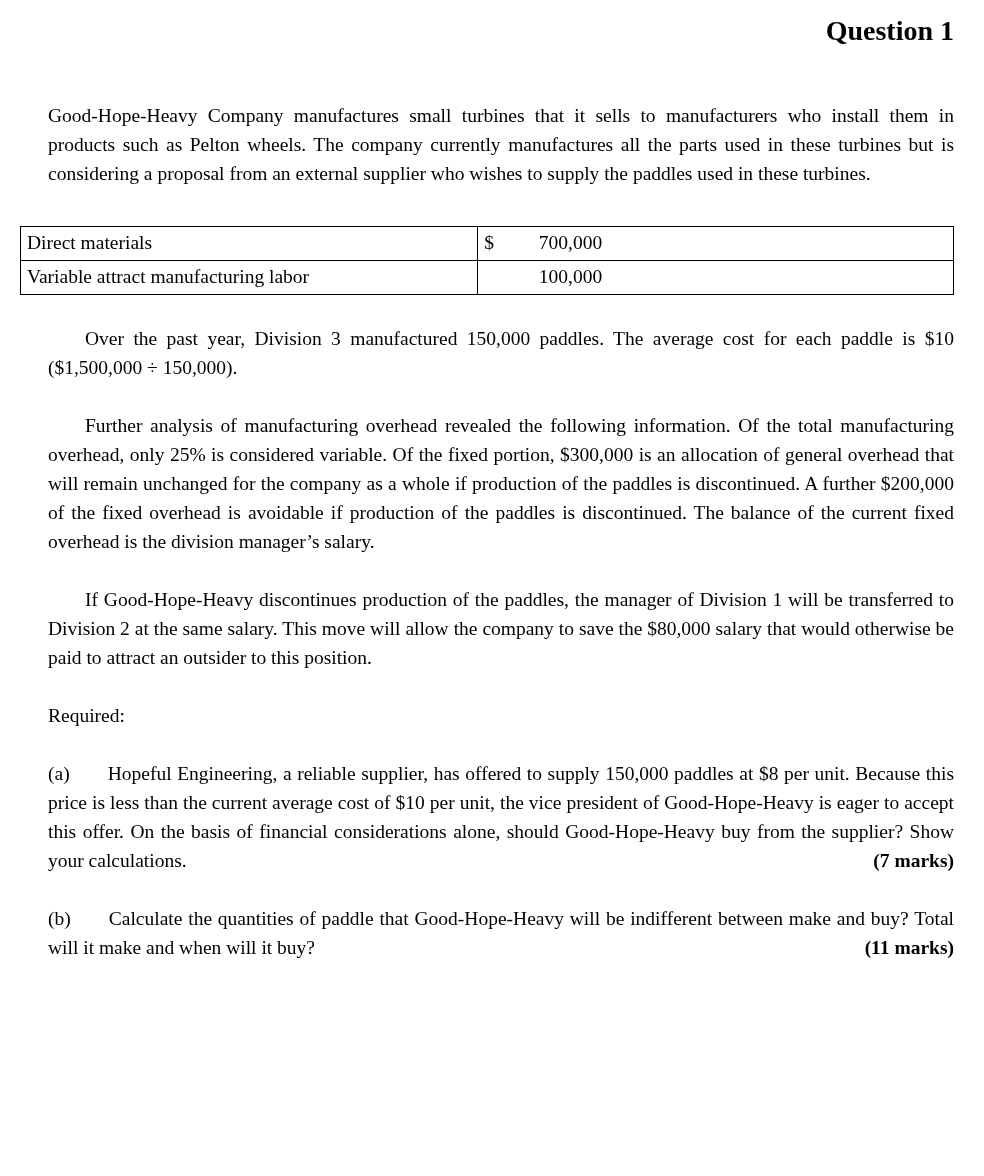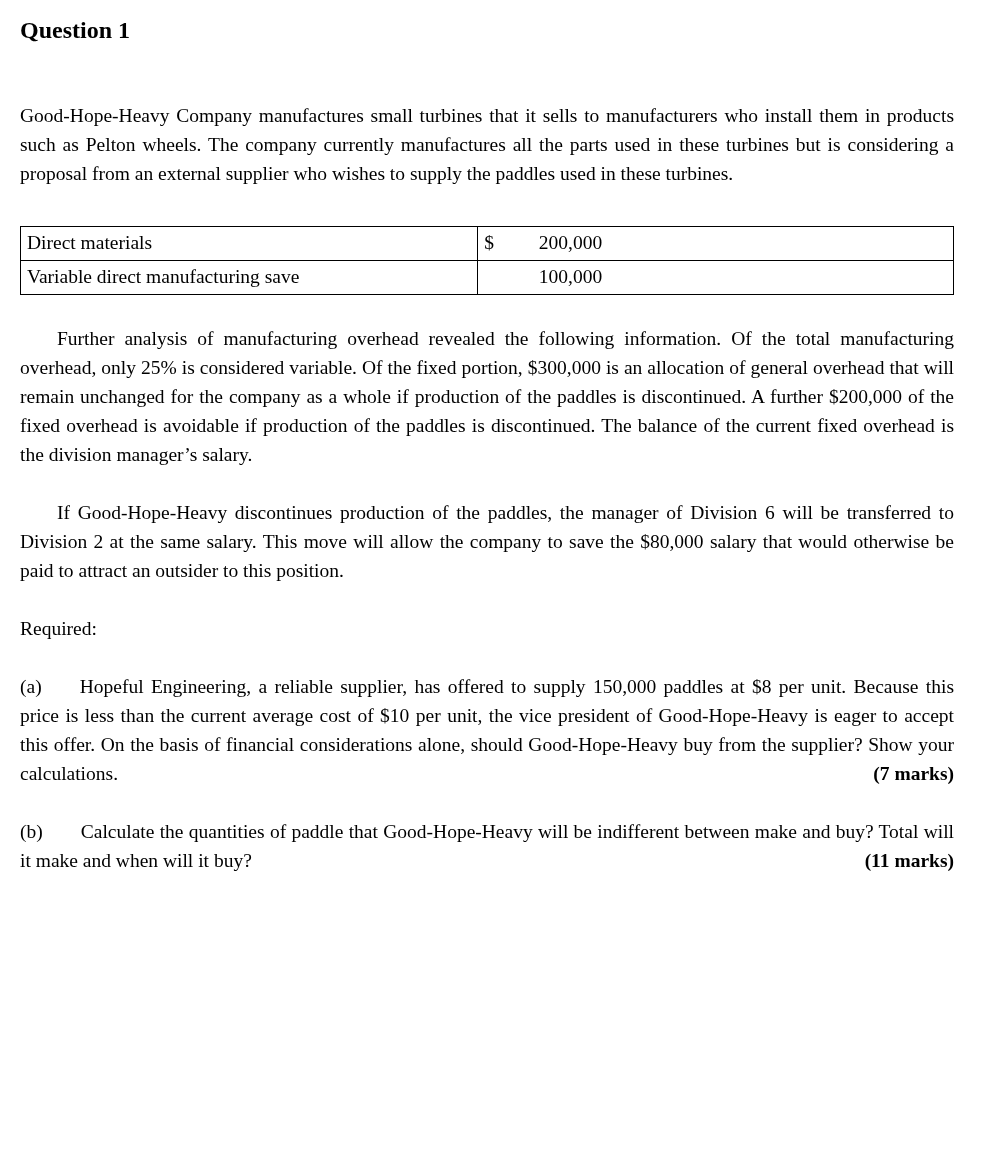--- a/index.html
+++ b/index.html
@@ -9,25 +9,26 @@
     min-height: 1176px;
     color: #000000;
     font-family: "Liberation Serif", "DejaVu Serif", serif;
     font-size: 19.5px;
     line-height: 29px;
   }
   .page { padding: 16px 30px 30px 20px; }
 
   .title {
     font-weight: bold;
-    font-size: 24px;
+    font-size: 28px;
     line-height: 29px;
+    text-align: right;
   }
 
-  p.para { text-align: justify; margin-top: 29px; }
+  p.para { text-align: justify; margin-top: 29px; margin-left: 28px; }
   p.first-para { margin-top: 56px; }
   p.indent { text-indent: 37px; }
 
   .cost-table {
     width: 100%;
     border-collapse: collapse;
     margin-top: 38px;
     table-layout: fixed;
   }
   .cost-table td {
@@ -57,40 +58,41 @@
   <p class="para first-para">Good-Hope-Heavy Company manufactures small turbines that it sells to manufacturers who install them in products such as Pelton wheels. The company currently manufactures all the parts used in these turbines but is considering a proposal from an external supplier who wishes to supply the paddles used in these turbines.</p>
 
 
   <table class="cost-table">
     <tbody>
       <tr>
         <td class="label-cell">Direct materials</td>
         <td class="value-cell">
           <div class="amount-box">
             <span>$</span>
-            <span>200,000</span>
+            <span>700,000</span>
           </div>
         </td>
       </tr>
       <tr>
-        <td class="label-cell">Variable direct manufacturing save</td>
+        <td class="label-cell">Variable attract manufacturing labor</td>
         <td class="value-cell">
           <div class="amount-box">
             <span></span>
             <span>100,000</span>
           </div>
         </td>
       </tr>
     </tbody>
   </table>
 
+  <p class="para indent">Over the past year, Division 3 manufactured 150,000 paddles. The average cost for each paddle is $10 ($1,500,000 ÷ 150,000).</p>
 
   <p class="para indent">Further analysis of manufacturing overhead revealed the following information. Of the total manufacturing overhead, only 25% is considered variable. Of the fixed portion, $300,000 is an allocation of general overhead that will remain unchanged for the company as a whole if production of the paddles is discontinued. A further $200,000 of the fixed overhead is avoidable if production of the paddles is discontinued. The balance of the current fixed overhead is the division manager’s salary.</p>
 
-  <p class="para indent">If Good-Hope-Heavy discontinues production of the paddles, the manager of Division 6 will be transferred to Division 2 at the same salary. This move will allow the company to save the $80,000 salary that would otherwise be paid to attract an outsider to this position.</p>
+  <p class="para indent">If Good-Hope-Heavy discontinues production of the paddles, the manager of Division 1 will be transferred to Division 2 at the same salary. This move will allow the company to save the $80,000 salary that would otherwise be paid to attract an outsider to this position.</p>
 
   <p class="para required-heading">Required:</p>
 
   <p class="para"><span>(a)</span><span class="qgap"></span><span>Hopeful Engineering, a reliable supplier, has offered to supply 150,000 paddles at $8 per unit. Because this price is less than the current average cost of $10 per unit, the vice president of Good-Hope-Heavy is eager to accept this offer. On the basis of financial considerations alone, should Good-Hope-Heavy buy from the supplier? Show your calculations.</span><span class="marks">(7 marks)</span></p>
 
   <p class="para"><span>(b)</span><span class="qgap"></span><span>Calculate the quantities of paddle that Good-Hope-Heavy will be indifferent between make and buy?  Total will it make and when will it buy?</span><span class="marks">(11 marks)</span></p>
 
 </div>
 
 </body></html>

